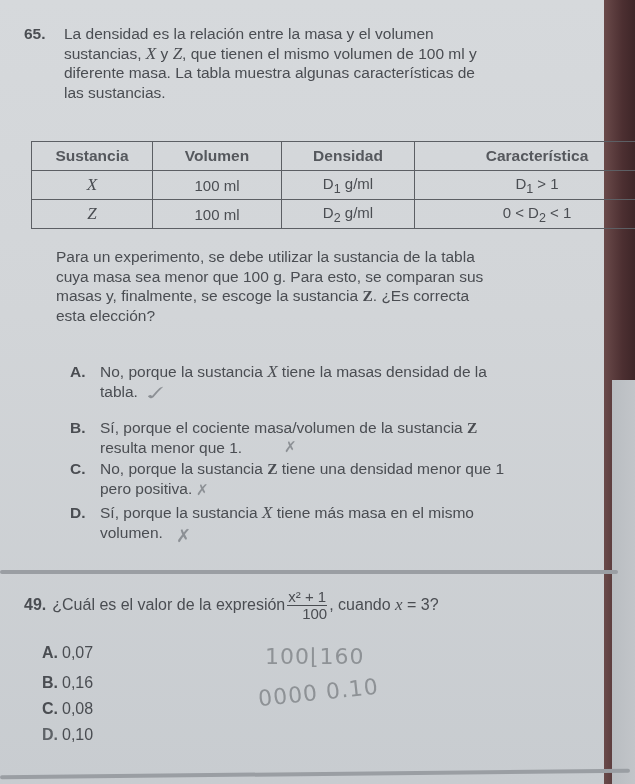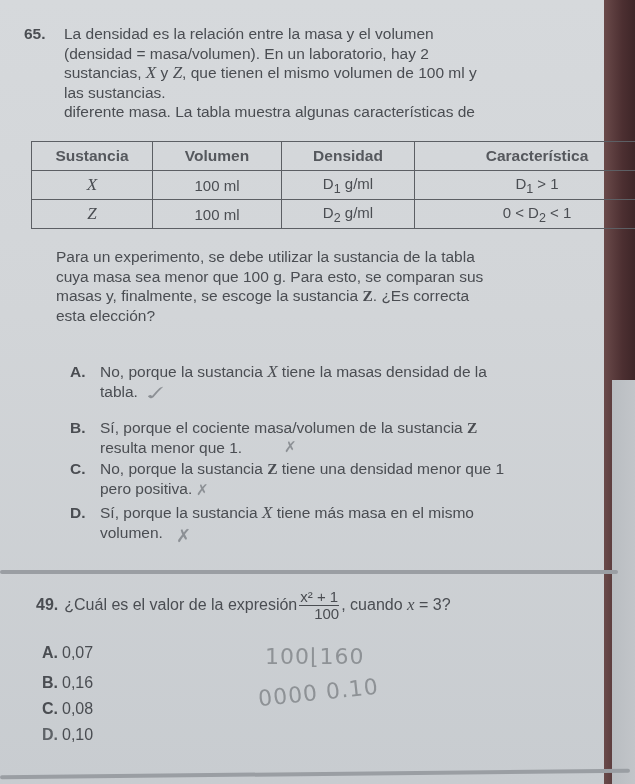--- a/index.html
+++ b/index.html
@@ -51,24 +51,23 @@
 <body>
 
 <div class="page"></div>
 <div class="edge"></div>
 <div class="edge-lower"></div>
 
 <div class="q" style="left:24px; top:24px; width:570px;">
   <span class="qnum" style="left:0; top:0;">65.</span>
   <div class="justify" style="margin-left:40px; width:560px;">
     <div>La densidad es la relación entre la masa y el volumen</div>
-    <div>(densidad = masa/volumen). En un laboratorio, hay 2</div>
     <div><span>sustancias, </span><span class="ital">X</span><span> y </span><span class="ital">Z</span><span>, que tienen el mismo volumen de 100 ml y</span></div>
+    <div>diferente masa. La tabla muestra algunas características de</div>
     <div>las sustancias.</div>
-    <div>diferente masa. La tabla muestra algunas características de</div>
   </div>
 </div>
 
 <table class="data">
   <tbody>
       <tr>
     <th style="width:120px;">Sustancia</th>
     <th style="width:128px;">Volumen</th>
     <th style="width:132px;">Densidad</th>
     <th>Característica</th>
@@ -114,21 +113,21 @@
 <div class="mark" style="left:196px; top:481px;">✗</div>
 
 <div class="opt" style="top:503px;">
   <span class="letter">D.</span>
   <span class="txt"><span>Sí, porque la sustancia </span><span class="ital">X</span><span> tiene más masa en el mismo</span><br><span>volumen.</span></span>
 </div>
 <div class="mark" style="left:176px; top:525px; font-size:18px;">✗</div>
 
 <div class="rule" style="top:570px; width:618px; transform: rotate(0deg);"></div>
 
-<div class="q" style="left:24px; top:588px; width:590px; font-size:16px; line-height:34px;margin-left:12px;">
+<div class="q" style="left:24px; top:588px; width:590px; font-size:16px; line-height:34px;">
   <span style="font-weight:bold; margin-right:6px;">49.</span><span>¿Cuál es el valor de la expresión</span><span class="frac"><span class="num">x² + 1</span><span class="den">100</span></span><span>, cuando </span><span class="ital">x</span><span> = 3?</span>
 </div>
 
 <div class="mc" style="top:642px;"><span class="letter">A.</span><span>0,07</span></div>
 <div class="mc" style="top:672px;"><span class="letter">B.</span><span>0,16</span></div>
 <div class="mc" style="top:698px;"><span class="letter">C.</span><span>0,08</span></div>
 <div class="mc" style="top:724px;"><span class="letter" style="color:#5e6267;">D.</span><span>0,10</span></div>
 
 <div class="hand" style="left:265px; top:644px;">100⌊160</div>
 <div class="hand" style="left:258px; top:680px; transform: rotate(-6deg);">0000 0.10</div>

